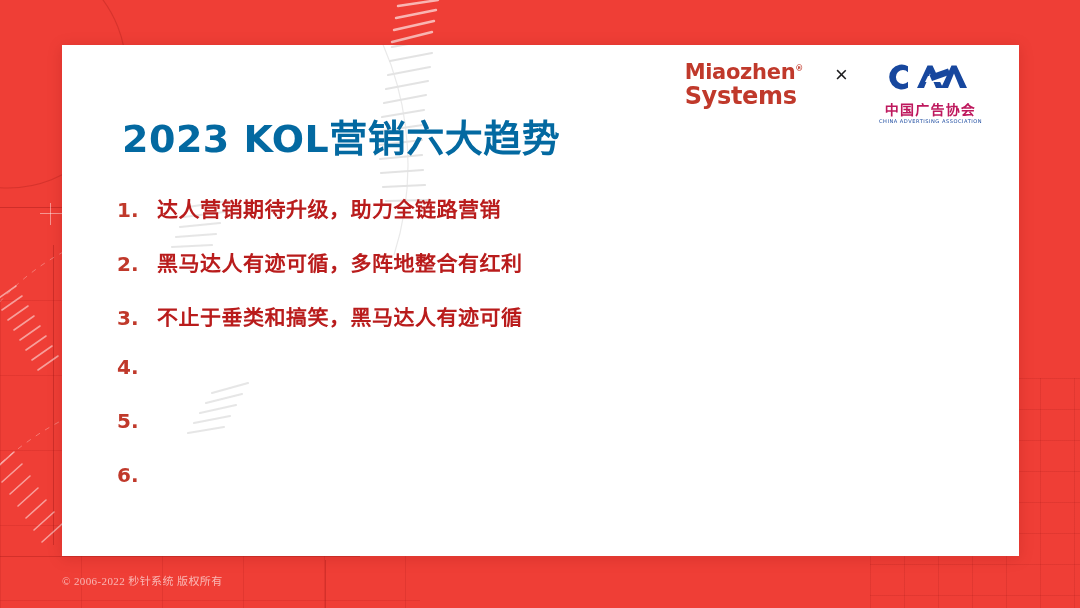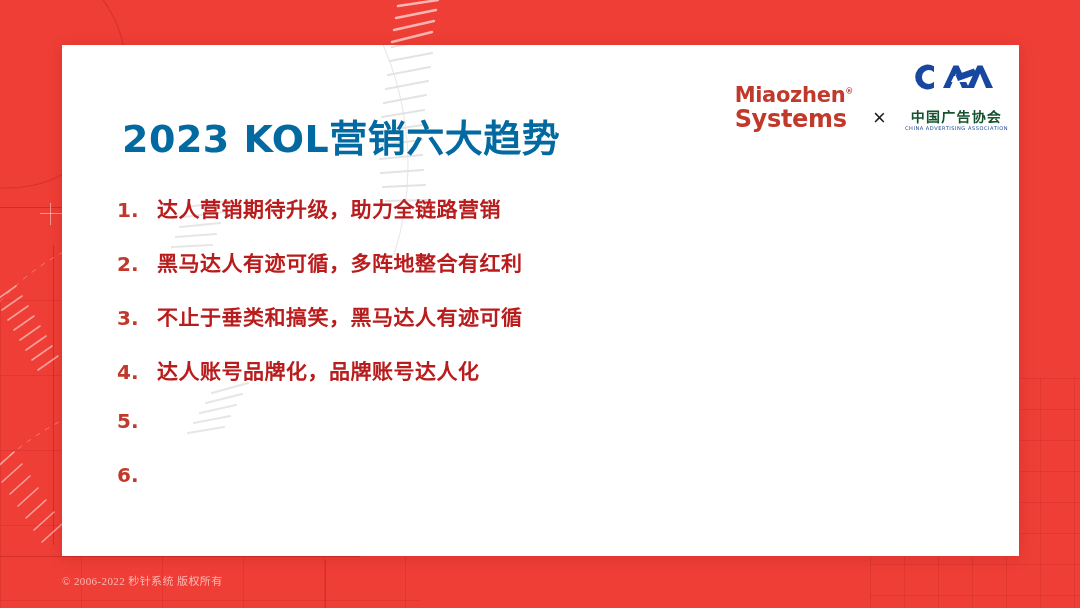--- a/index.html
+++ b/index.html
@@ -119,25 +119,25 @@
   }
   .hatch-over-card {
     position: absolute;
     inset: 0;
     pointer-events: none;
   }
 
   
   .logo-row {
     position: absolute;
-    right: 12px;
+    right: 38px;
     top: 17px;
     display: flex;
-    align-items: flex-end;
-    gap: 18px;
+    align-items: flex-start;
+    gap: 30px;
   }
   .logo-miaozhen {
     display: flex;
     flex-direction: column;
     line-height: 1.0;
     color: #c0392b;
     font-family: "DejaVu Sans", sans-serif;
     font-weight: 700;
     letter-spacing: -0.3px;
   }
@@ -163,24 +163,24 @@
   }
   .logo-caa {
     display: flex;
     flex-direction: column;
     align-items: center;
     line-height: 1;
   }
   .caa-mark { display: block; }
   .caa-cn {
     font-size: 14px;
-    color: #14532d;
+    color: #be185d;
     font-weight: 700;
     letter-spacing: 1.2px;
-    margin-top: 18px;
+    margin-top: 11px;
     font-family: "DejaVu Sans", sans-serif;
   }
   .caa-en {
     font-size: 5px;
     color: #17479e;
     letter-spacing: 0.5px;
     margin-top: 2px;
     transform: scaleX(1.02);
     font-family: "DejaVu Sans", sans-serif;
   }
@@ -377,21 +377,20 @@
       <li class="trend-item">
         <span class="trend-num">2.</span>
         <span class="trend-text">黑马达人有迹可循，多阵地整合有红利</span>
       </li>
       <li class="trend-item">
         <span class="trend-num">3.</span>
         <span class="trend-text">不止于垂类和搞笑，黑马达人有迹可循</span>
       </li>
       <li class="trend-item">
         <span class="trend-num">4.</span>
-        <span class="trend-text">达人账号品牌化，品牌账号达人化</span>
       </li>
       <li class="trend-item">
         <span class="trend-num">5.</span>
       </li>
       <li class="trend-item">
         <span class="trend-num">6.</span>
       </li>
     </ul>
   </div>
 

